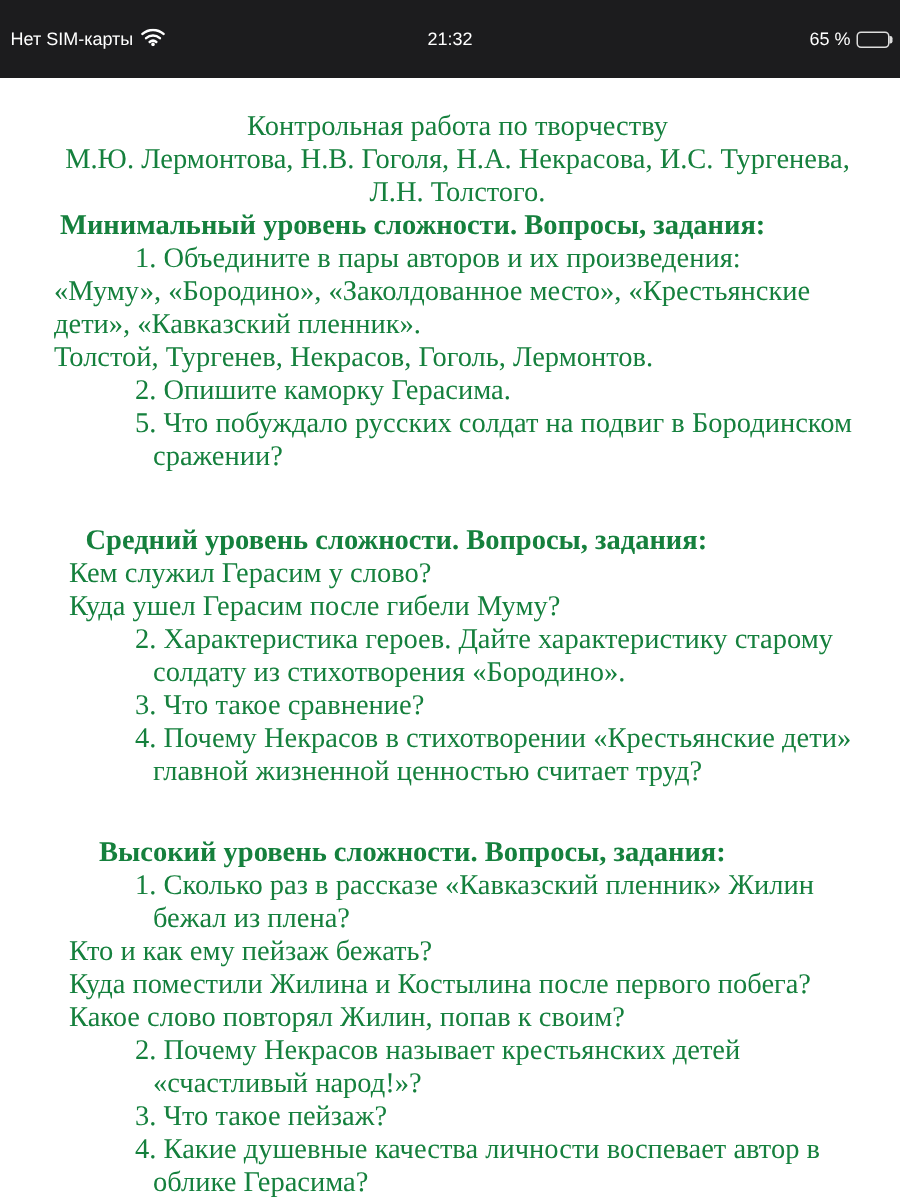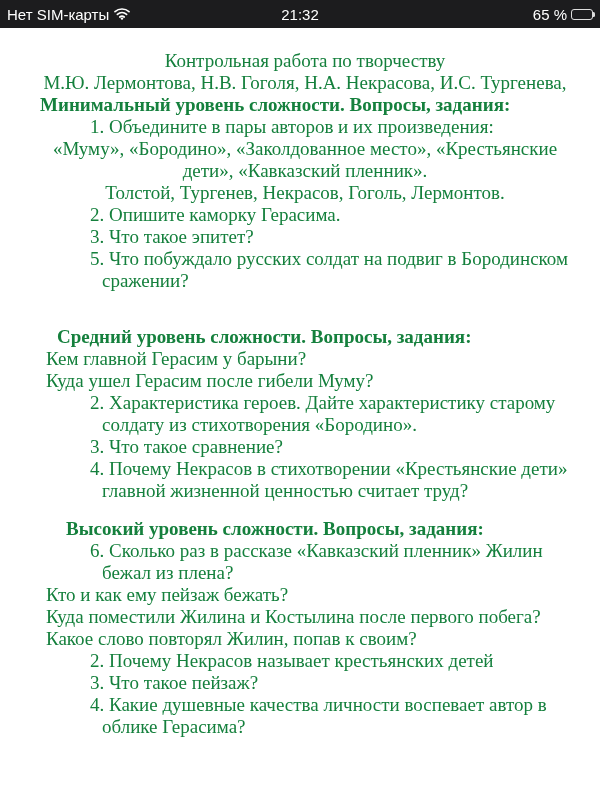--- a/index.html
+++ b/index.html
@@ -9,23 +9,23 @@
     overflow: hidden;
     position: relative;
     font-family: "Liberation Serif", "DejaVu Serif", serif;
   }
   
   .status-bar {
     height: 20px;
     background: #1c1c1e;
     color: #ffffff;
     font-family: "Liberation Sans", "DejaVu Sans", sans-serif;
-    font-size: 15px;
+    font-size: 12px;
     display: flex; align-items: center;
-    padding: 4px 7px;
+    padding: 16px 7px;
     position: relative;
   }
   .sb-left { display: flex; align-items: center; gap: 5px; z-index: 1; }
   .sb-time {
     position: absolute; left: 0; right: 0; top: 0; bottom: 0;
     display: flex; align-items: center; justify-content: center;
     font-weight: 400;
   }
   .sb-right { margin-left: auto; display: flex; align-items: center; gap: 4px; z-index: 1; justify-content: center; }
   .battery {
@@ -49,27 +49,27 @@
     font-size: 19px;
     line-height: 22px;
     color: #15803d;
   }
   .title-block { text-align: center; }
   .title-line { white-space: pre; }
   .heading { font-weight: bold; white-space: pre; }
   .line { white-space: pre; }
   .line.num    { padding-left: 54px; }
   .line.cont   { padding-left: 66px; }
-  .line.flush  { padding-left: 0; text-align: center; }
+  .line.flush  { padding-left: 0; }
   .line.flush2 { padding-left: 10px; }
   .section.sec-0 .heading { padding-left: 4px; }
   .section.sec-1 .heading { padding-left: 21px; }
   .section.sec-2 .heading { padding-left: 30px; }
   .section.sec-1 { margin-top: 34px; }
-  .section.sec-2 { margin-top: 16px; }
+  .section.sec-2 { margin-top: 32px; }
 </style>
 </head>
 <body>
 
 <div class="screen">
 
   <div class="status-bar">
     <div class="sb-left">
       <span>Нет SIM-карты</span>
       <span>
@@ -88,51 +88,52 @@
         <span class="battery-fill" id="battery-fill" style="width: 65%;"></span>
         <span class="battery-nub"></span>
       </span>
     </div>
   </div>
 
   <div class="doc">
     <div class="title-block">
       <div class="title-line">Контрольная работа по творчеству</div>
       <div class="title-line">М.Ю. Лермонтова, Н.В. Гоголя, Н.А. Некрасова, И.С. Тургенева,</div>
+      <div class="title-line">Л.Н. Толстого.</div>
     </div>
     <div id="sections">
         <div class="section sec-0">
           <div class="heading">Минимальный уровень сложности. Вопросы, задания:</div>
           <div class="line num">1. Объедините в пары авторов и их произведения:</div>
           <div class="line flush">«Муму», «Бородино», «Заколдованное место», «Крестьянские</div>
           <div class="line flush">дети», «Кавказский пленник».</div>
           <div class="line flush">Толстой, Тургенев, Некрасов, Гоголь, Лермонтов.</div>
           <div class="line num">2. Опишите каморку Герасима.</div>
-          <div class="line num">3. Что такое эпитет?</div>
           <div class="line num">5. Что побуждало русских солдат на подвиг в Бородинском</div>
           <div class="line cont">сражении?</div>
         </div>
         <div class="section sec-1">
           <div class="heading">Средний уровень сложности. Вопросы, задания:</div>
-          <div class="line flush2">Кем главной Герасим у барыни?</div>
+          <div class="line flush2">Кем служил Герасим у слово?</div>
           <div class="line flush2">Куда ушел Герасим после гибели Муму?</div>
           <div class="line num">2. Характеристика героев. Дайте характеристику старому</div>
           <div class="line cont">солдату из стихотворения «Бородино».</div>
           <div class="line num">3. Что такое сравнение?</div>
           <div class="line num">4. Почему Некрасов в стихотворении «Крестьянские дети»</div>
           <div class="line cont">главной жизненной ценностью считает труд?</div>
         </div>
         <div class="section sec-2">
           <div class="heading">Высокий уровень сложности. Вопросы, задания:</div>
-          <div class="line num">6. Сколько раз в рассказе «Кавказский пленник» Жилин</div>
+          <div class="line num">1. Сколько раз в рассказе «Кавказский пленник» Жилин</div>
           <div class="line cont">бежал из плена?</div>
           <div class="line flush2">Кто и как ему пейзаж бежать?</div>
           <div class="line flush2">Куда поместили Жилина и Костылина после первого побега?</div>
           <div class="line flush2">Какое слово повторял Жилин, попав к своим?</div>
           <div class="line num">2. Почему Некрасов называет крестьянских детей</div>
+          <div class="line cont">«счастливый народ!»?</div>
           <div class="line num">3. Что такое пейзаж?</div>
           <div class="line num">4. Какие душевные качества личности воспевает автор в</div>
           <div class="line cont">облике Герасима?</div>
         </div>
       </div>
   </div>
 
 </div>
 
 </body></html>

